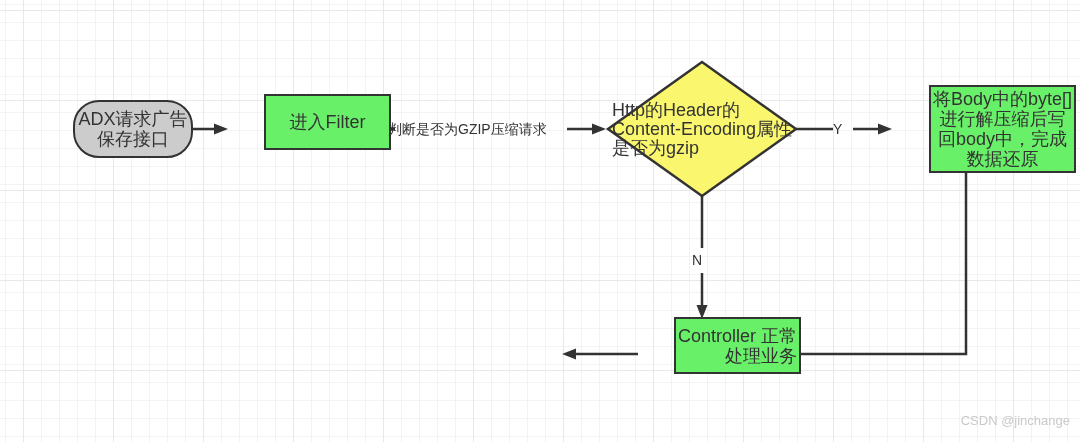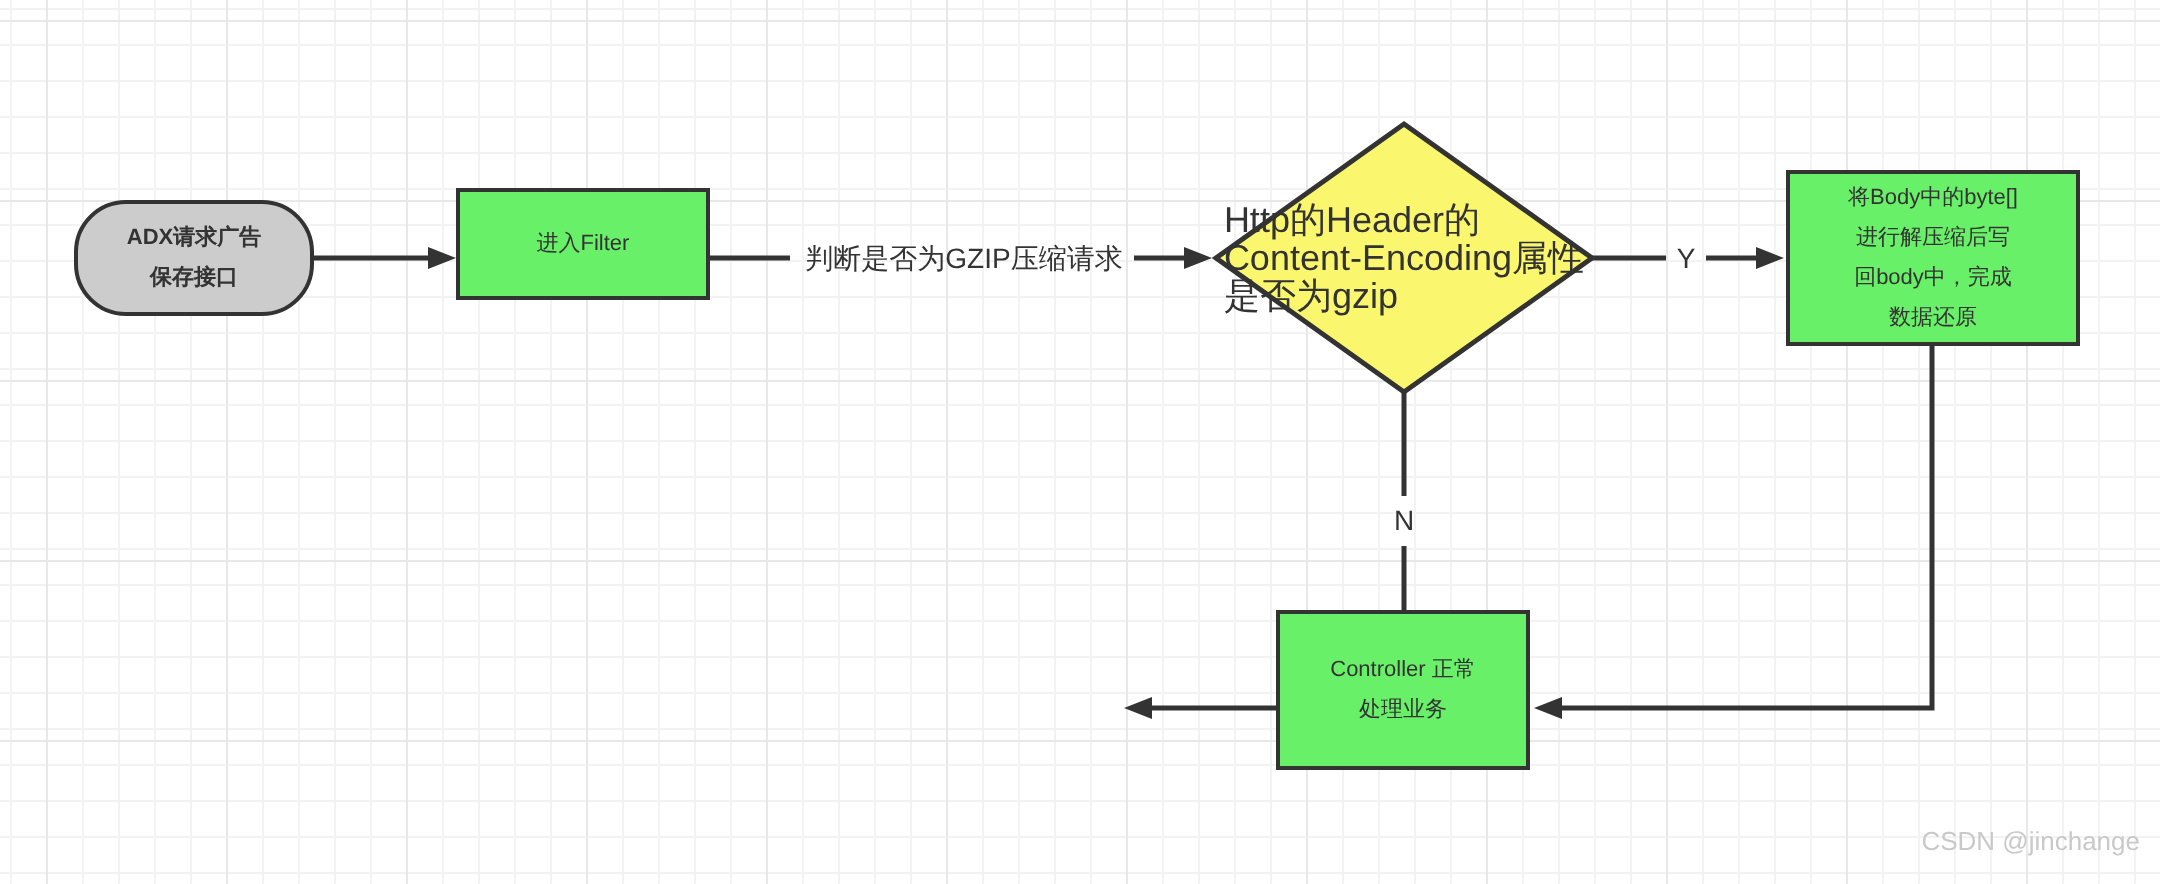--- a/index.html
+++ b/index.html
@@ -29,37 +29,37 @@
       linear-gradient(to bottom, var(--grid-minor) 1px, transparent 1px);
     background-size: 90px 90px, 90px 90px, 18px 18px, 18px 18px;
     background-position: 23px 0, 0 10px, 5px 0, 0 4px;
   }
   .node {
     position: absolute;
     display: flex;
     align-items: center;
     justify-content: center;
     text-align: center;
-    font-size: 11px;
+    font-size: 18px;
     line-height: 20px;
     white-space: pre-line;
     border: 2.5px solid var(--stroke);
+    margin-left: 36px;
   }
   .node.terminator {
     background: var(--terminator-fill);
     border-radius: 26px;
-    font-weight: bold;
   }
   .node.process {
     background: var(--process-fill);
   }
   .node-start     { left: 37px;  top: 100px; width: 120px; height: 58px; }
   .node-filter    { left: 228px; top: 94px;  width: 127px; height: 56px; }
   .node-decompress{ left: 893px; top: 85px;  width: 147px; height: 88px; line-height: 20px; }
-  .node-controller{ left: 638px; top: 305px; width: 127px; height: 80px; }
+  .node-controller{ left: 638px; top: 317px; width: 127px; height: 57px; text-align: right; }
   .node-end       { left: 442px; top: 325px; width: 118px; height: 58px; }
   .decision-wrap {
     position: absolute;
     left: 605px; top: 59px;
     width: 194px; height: 140px;
   }
   .decision-wrap svg { display: block; overflow: visible; }
   .decision-shape {
     fill: var(--decision-fill);
     stroke: var(--stroke);
@@ -84,21 +84,21 @@
   .edges-layer path {
     fill: none;
     stroke: var(--stroke);
     stroke-width: 2.5;
   }
   .edges-layer polygon { fill: var(--stroke); }
   .edge-label {
     position: absolute;
     font-size: 14px;
     line-height: 20px;
-    text-align: center;
+    text-align: left;
     color: #333;
   }
   .edge-label-check { left: 388px; top: 119px; width: 188px; }
   .edge-label-yes   { left: 833px; top: 119px; width: 20px; }
   .edge-label-no    { left: 692px; top: 250px; width: 20px; }
   .watermark {
     position: absolute;
     right: 10px;
     top: 413px;
     font-size: 13px;

